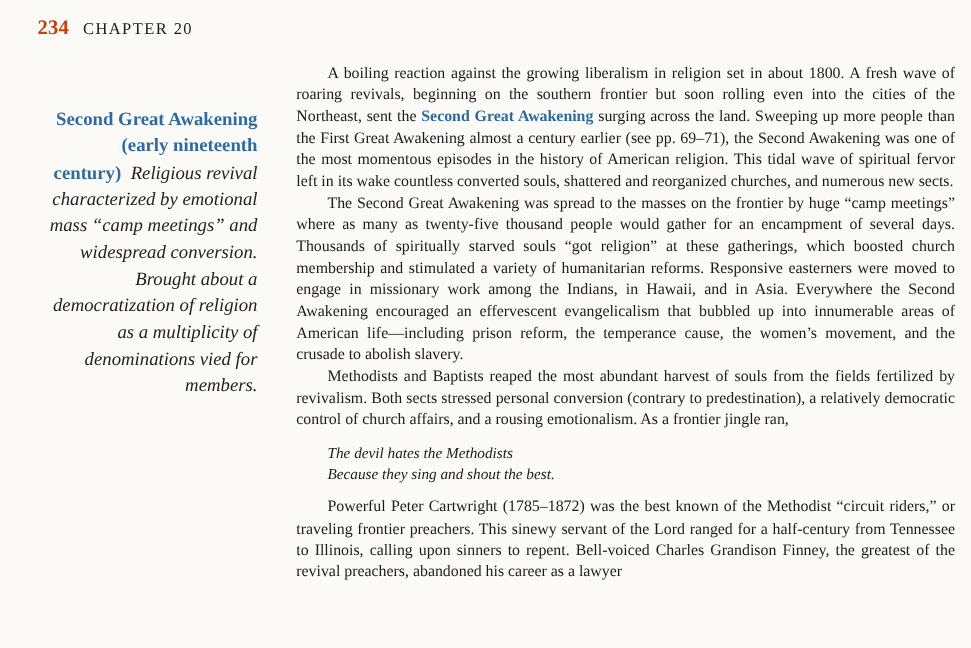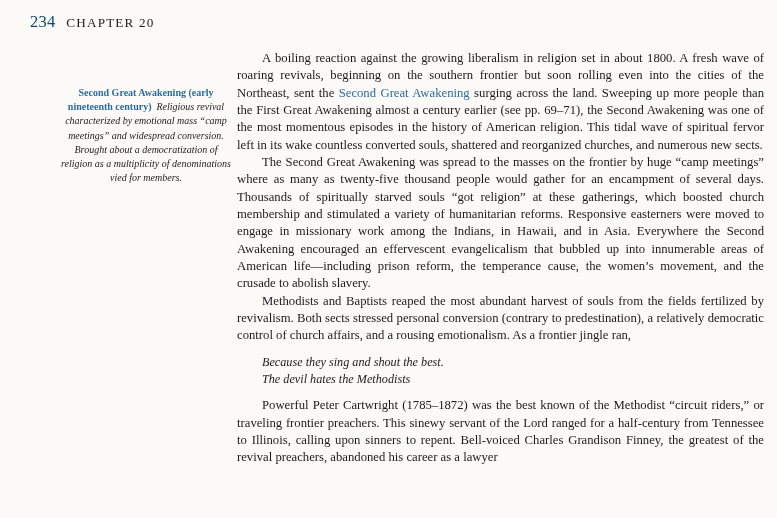--- a/index.html
+++ b/index.html
@@ -28,41 +28,40 @@
     position: absolute;
     left: 30px;
     top: 12px;
     display: flex;
     align-items: baseline;
     gap: 11px;
     white-space: nowrap;
   }
   .folio {
     font-size: 16.5px;
-    font-weight: normal;
+    font-weight: bold;
     letter-spacing: 0.2px;
-    color: #0c4a6e;
+    color: #c2410c;
   }
   .chapter-label {
     font-size: 13.2px;
     font-variant: small-caps;
     letter-spacing: 1.15px;
     color: #1d1d1d;
   }
 
   
   .margin-note {
     position: absolute;
     left: 30px;
     top: 86px;
     width: 176px;
-    font-size: 10px;
+    font-size: 15px;
     line-height: 1.42;
-    text-align: center;
-    margin-left: 28px;
+    text-align: right;
   }
   .note-term {
     color: #2f6b9e;
     font-weight: bold;
     font-style: normal;
   }
   .note-def {
     font-style: italic;
     color: #222;
   }
@@ -83,21 +82,21 @@
     text-indent: 25px;
     color: #1b1b1b;
     hyphens: auto;
     -webkit-hyphens: auto;
   }
   .column p + p {
     margin-top: 0px;
   }
   .term-inline {
     color: #2f6b9e;
-    font-weight: normal;
+    font-weight: bold;
   }
 
   
   .verse {
     margin: 9px 0 9px 0;
     padding-left: 25px;
     font-style: italic;
     font-size: 12.2px;
     line-height: 1.42;
     text-indent: 0;
@@ -125,21 +124,21 @@
 
   <div class="column">
 
     <p><span>A boiling reaction against the growing liberalism in religion set in about 1800. A fresh wave of roaring revivals, beginning on the southern frontier but soon rolling even into the cities of the Northeast, sent the </span><span class="term-inline">Second Great Awakening</span><span> surging across the land. Sweeping up more people than the First Great Awakening almost a century earlier (see pp. 69–71), the Second Awakening was one of the most momentous episodes in the history of American religion. This tidal wave of spiritual fervor left in its wake countless converted souls, shattered and reorganized churches, and numerous new sects.</span></p>
 
     <p>The Second Great Awakening was spread to the masses on the frontier by huge “camp meetings” where as many as twenty-five thousand people would gather for an encampment of several days. Thousands of spiritually starved souls “got religion” at these gatherings, which boosted church membership and stimulated a variety of humanitarian reforms. Responsive easterners were moved to engage in missionary work among the Indians, in Hawaii, and in Asia. Everywhere the Second Awakening encouraged an effervescent evangelicalism that bubbled up into innumerable areas of American life—including prison reform, the temperance cause, the women’s movement, and the crusade to abolish slavery.</p>
 
     <p>Methodists and Baptists reaped the most abundant harvest of souls from the fields fertilized by revivalism. Both sects stressed personal conversion (contrary to predestination), a relatively democratic control of church affairs, and a rousing emotionalism. As a frontier jingle ran,</p>
 
     <div class="verse">
+      <span class="line">The devil hates the Methodists</span>
       <span class="line">Because they sing and shout the best.</span>
-      <span class="line">The devil hates the Methodists</span>
     </div>
 
     <p>Powerful Peter Cartwright (1785–1872) was the best known of the Methodist “circuit riders,” or traveling frontier preachers. This sinewy servant of the Lord ranged for a half-century from Tennessee to Illinois, calling upon sinners to repent. Bell-voiced Charles Grandison Finney, the greatest of the revival preachers, abandoned his career as a lawyer</p>
 
   </div>
 
 </div>
 
 </body></html>

